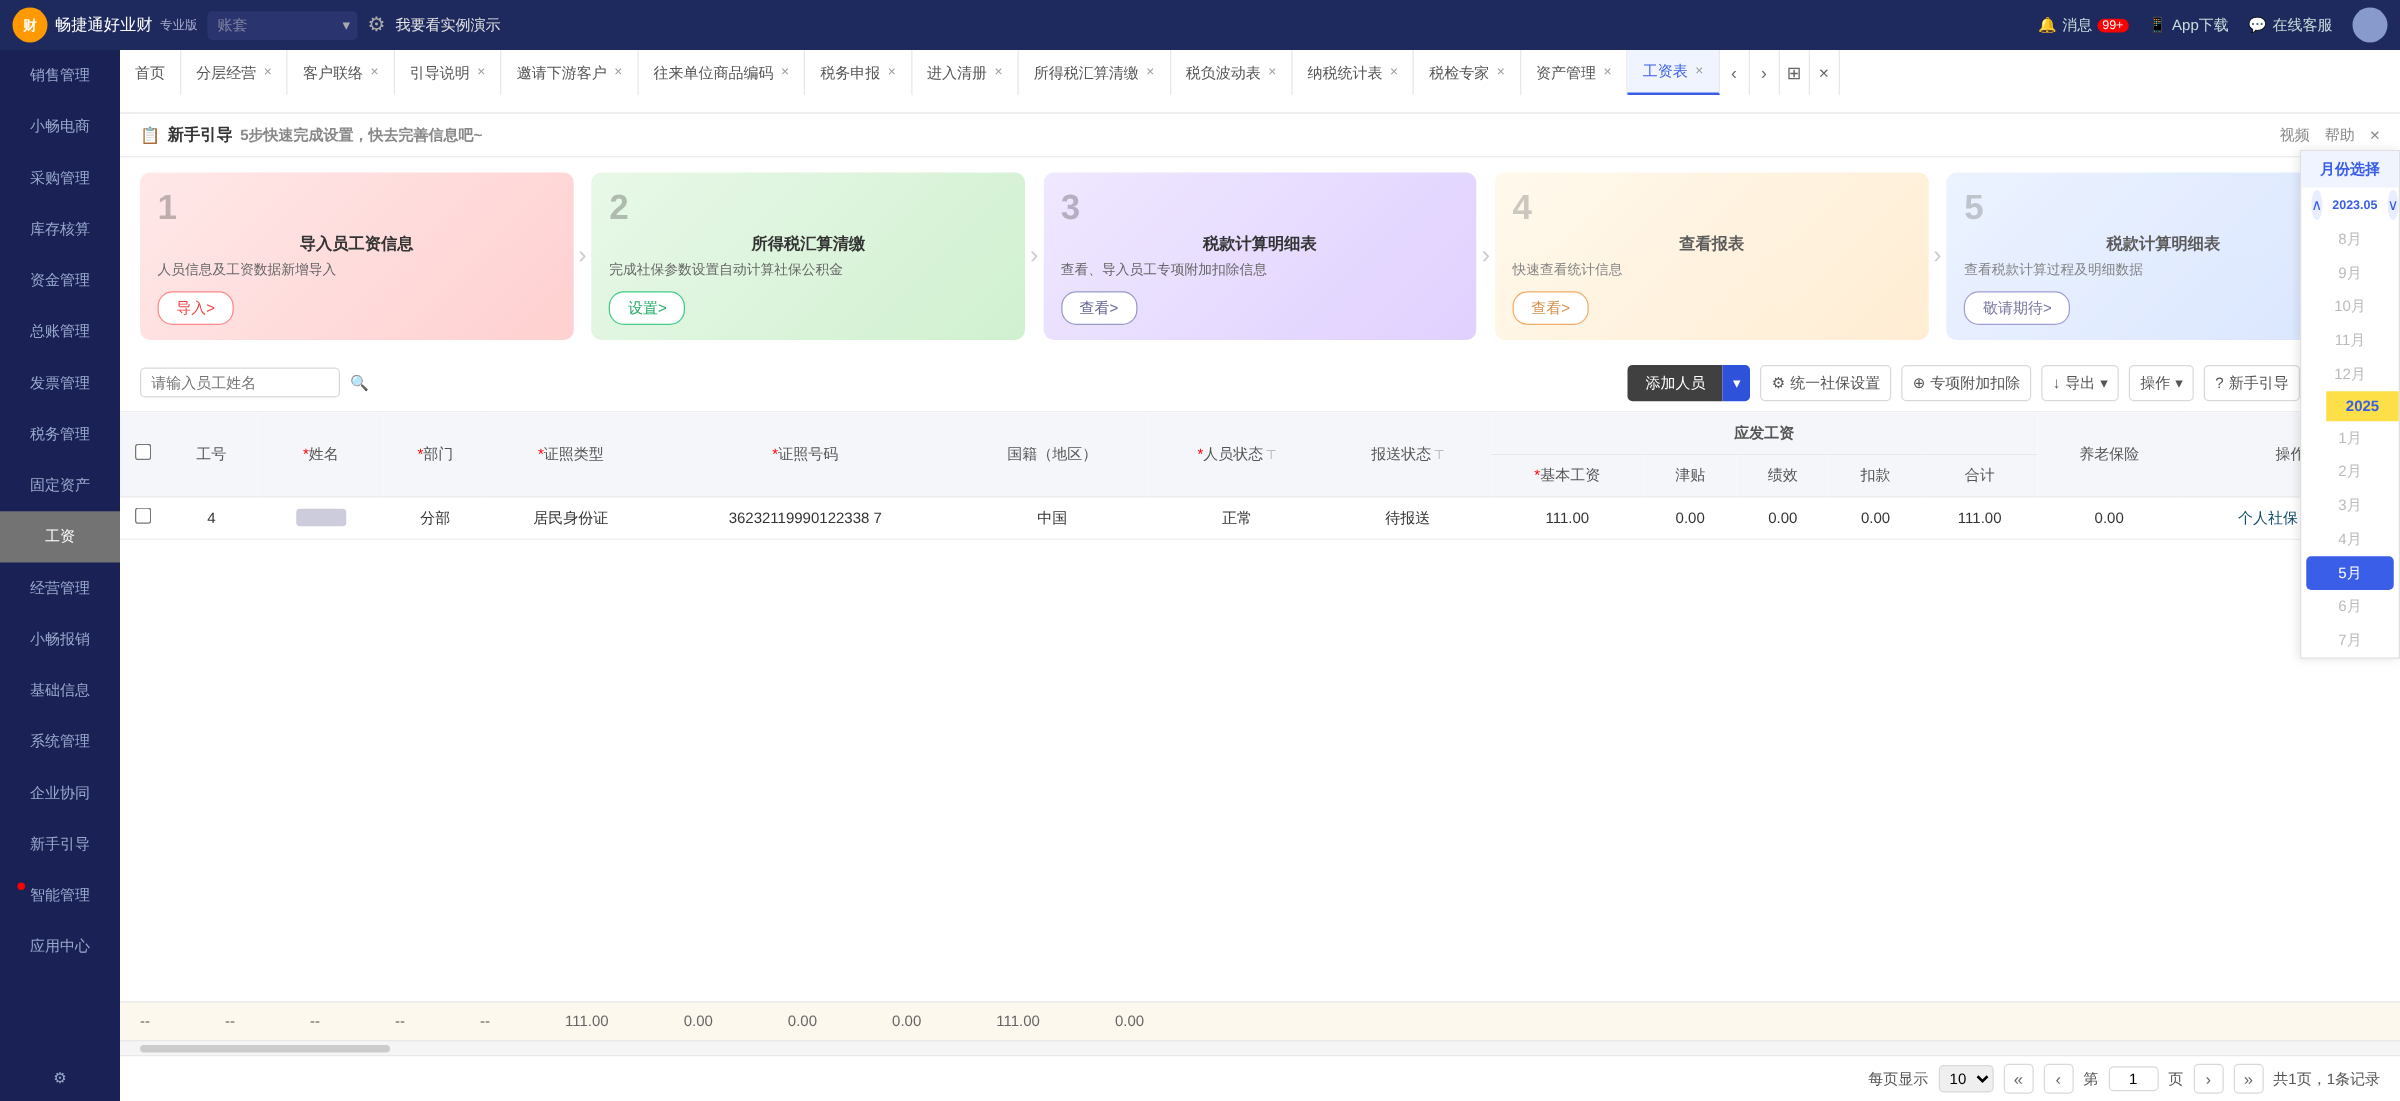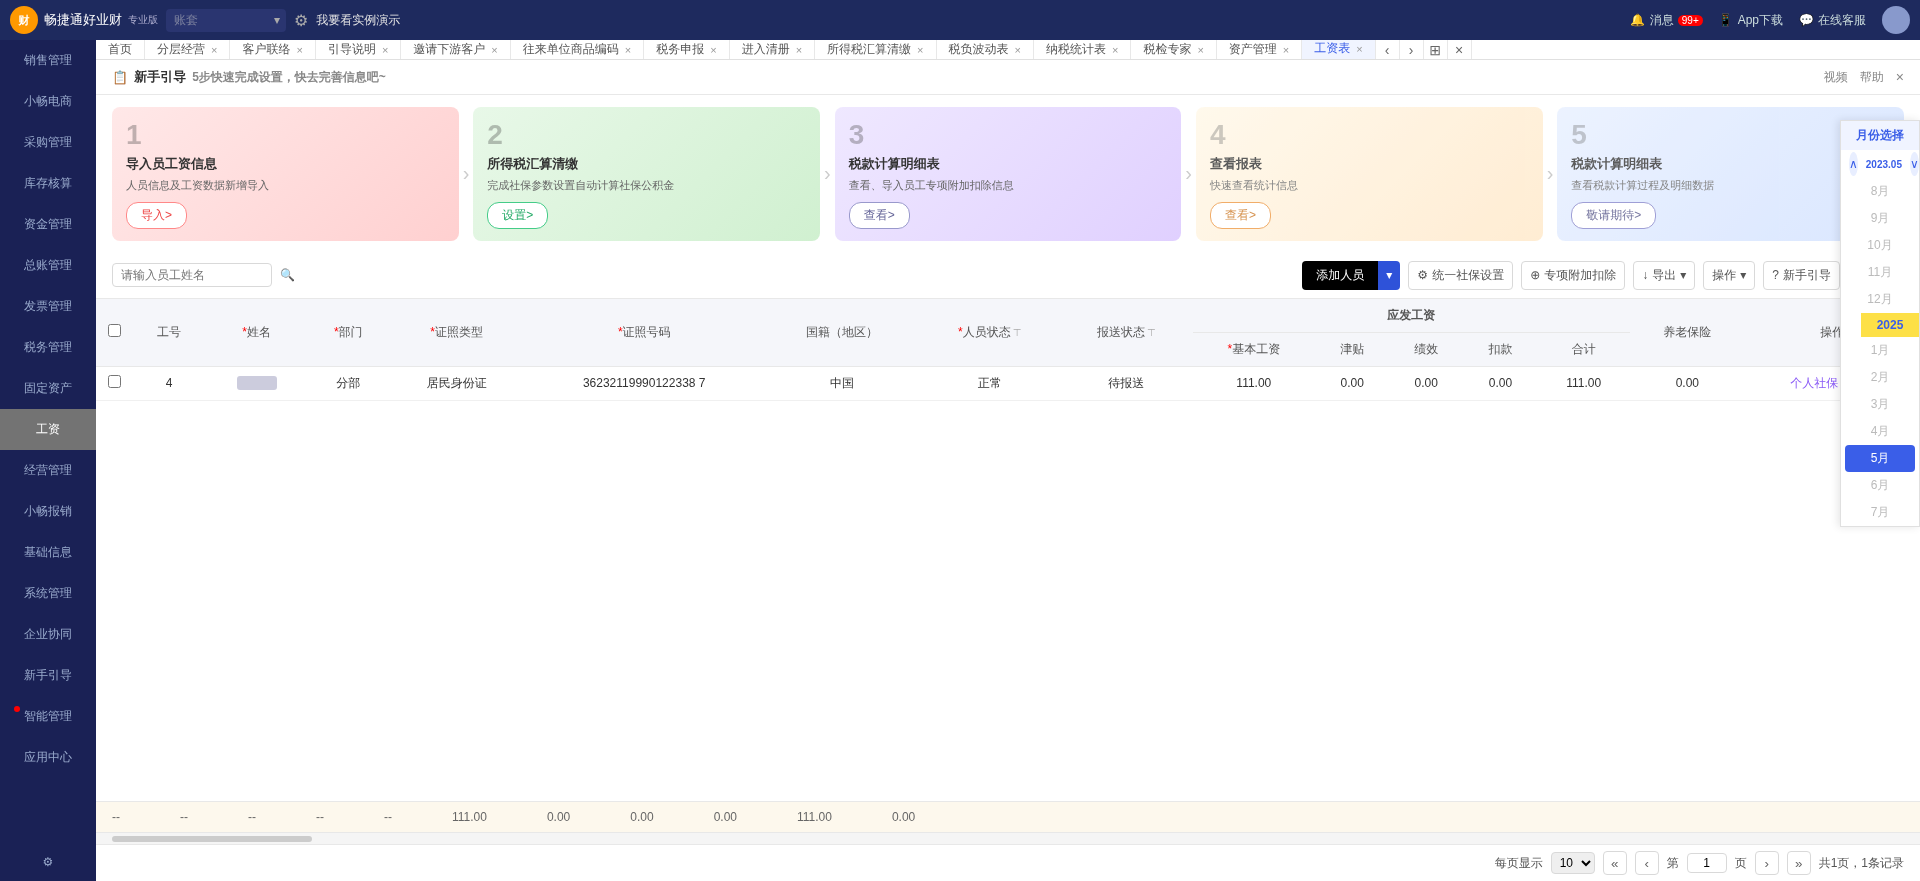--- a/index.html
+++ b/index.html
@@ -27,50 +27,50 @@
     .sidebar-item.active { background: #737373; color: #fff; }
     .sidebar-item.has-dot { position: relative; }
     .sidebar-dot { width: 6px; height: 6px; background: #f00; border-radius: 50%; position: absolute; top: 10px; left: 14px; }
     .sidebar-bottom { margin-top: auto; }
     .sidebar-gear { padding: 12px 0; text-align: center; color: #99aacc; cursor: pointer; }
 
     
     .content-area { flex: 1; display: flex; flex-direction: column; overflow: hidden; }
 
     
-    .tab-bar { height: 20px; background: #fff; border-bottom: 1px solid #e0e0e0; display: flex; align-items: center; padding: 0 0; flex-shrink: 0; overflow: hidden; }
+    .tab-bar { height: 51px; background: #fff; border-bottom: 1px solid #e0e0e0; display: flex; align-items: flex-start; padding: 0 0; flex-shrink: 0; overflow: hidden; }
     .tab-item { height: 36px; padding: 0 12px; display: flex; align-items: center; gap: 4px; font-size: 12px; cursor: pointer; border-right: 1px solid #e8e8e8; white-space: nowrap; color: #555; flex-shrink: 0; }
     .tab-item.active { color: #3a5ee8; background: #f0f4ff; border-bottom: 2px solid #3a5ee8; }
     .tab-close { color: #999; font-size: 11px; margin-left: 2px; }
     .tab-home { background: #fff; color: #555; }
     .tab-nav-btn { width: 24px; height: 36px; display: flex; align-items: center; justify-content: center; cursor: pointer; border: none; background: #fff; color: #666; font-size: 14px; border-right: 1px solid #e8e8e8; }
 
     
     .page-content { flex: 1; background: #f5f6fa; overflow: auto; padding: 0; display: flex; flex-direction: column; }
 
     
     .guide-bar { background: #fff; padding: 8px 16px; display: flex; align-items: center; justify-content: space-between; border-bottom: 1px solid #e8e8e8; flex-shrink: 0; }
     .guide-title { font-size: 13px; font-weight: bold; color: #333; display: flex; align-items: center; gap: 6px; }
     .guide-subtitle { color: #888; font-size: 12px; }
     .guide-actions { display: flex; gap: 12px; color: #888; font-size: 12px; }
     .step-number { font-size: 28px; font-weight: bold; opacity: 0.3; color: #333; }
-    .step-title { font-size: 13px; font-weight: bold; color: #333; margin: 4px 0; }
+    .step-title { font-size: 13px; font-weight: bold; color: #333; margin: 4px 0; text-align: center; }
     .step-desc { font-size: 11px; color: #666; line-height: 1.5; }
     .step-btn { margin-top: 8px; padding: 4px 14px; border-radius: 12px; border: 1px solid #ccc; background: #fff; cursor: pointer; font-size: 12px; }
     .step-1-btn { border-color: #f88; color: #e44; }
     .step-2-btn { border-color: #4c8; color: #2a6; }
     .step-3-btn { border-color: #99c; color: #669; }
     .step-4-btn { border-color: #e94; color: #c72; }
     .step-5-btn { border-color: #88c; color: #558; }
 
     
     .toolbar { display: flex; align-items: center; padding: 8px 16px; background: #fff; border-bottom: 1px solid #e8e8e8; gap: 8px; flex-shrink: 0; }
     .search-input { border: 1px solid #d9d9d9; border-radius: 4px; padding: 4px 8px; font-size: 12px; width: 160px; outline: none; }
     .toolbar-spacer { flex: 1; }
-    .add-btn { background: #000000; color: #fff; border: none; border-radius: 4px; padding: 6px 14px; cursor: pointer; font-size: 12px; display: flex; align-items: center; gap: 4px; }
+    .add-btn { background: #404040; color: #fff; border: none; border-radius: 4px; padding: 6px 14px; cursor: pointer; font-size: 12px; display: flex; align-items: center; gap: 4px; }
     .add-btn-arrow { padding: 6px 8px; background: #2e52d9; border: none; color: #fff; border-radius: 0 4px 4px 0; cursor: pointer; }
     .add-btn-group { display: flex; }
     .add-btn-main { border-radius: 4px 0 0 4px; }
     .toolbar-action { display: flex; align-items: center; gap: 4px; padding: 5px 8px; border: 1px solid #d9d9d9; border-radius: 4px; cursor: pointer; font-size: 12px; color: #555; background: #fff; white-space: nowrap; }
 
     
     .table-container { flex: 1; overflow: auto; background: #fff; margin: 0; }
     table { width: 100%; border-collapse: collapse; font-size: 12px; }
     thead th { background: #f5f6fa; border-bottom: 1px solid #e8e8e8; padding: 8px 10px; text-align: center; font-weight: normal; color: #555; white-space: nowrap; position: sticky; top: 0; z-index: 2; }
     tbody td { border-bottom: 1px solid #f0f0f0; padding: 8px 10px; text-align: center; }
@@ -86,21 +86,21 @@
 
     
     .scroll-bar-area { height: 12px; background: #f5f5f5; border-top: 1px solid #e8e8e8; display: flex; align-items: center; padding: 0 16px; flex-shrink: 0; }
     .scroll-thumb { width: 200px; height: 6px; background: #ccc; border-radius: 3px; cursor: pointer; }
 
     
     .pagination-bar { background: #fff; border-top: 1px solid #e8e8e8; padding: 6px 16px; display: flex; align-items: center; justify-content: flex-end; gap: 8px; font-size: 12px; color: #555; flex-shrink: 0; }
     .page-size-select { border: 1px solid #d9d9d9; border-radius: 4px; padding: 2px 4px; font-size: 12px; }
     .page-btn { width: 24px; height: 24px; border: 1px solid #d9d9d9; border-radius: 4px; background: #fff; cursor: pointer; display: flex; align-items: center; justify-content: center; color: #666; }
     .page-input { width: 40px; border: 1px solid #d9d9d9; border-radius: 4px; padding: 2px 4px; text-align: center; font-size: 12px; }
-    .operation-link { color: #8b5cf6; cursor: pointer; }
+    .operation-link { color: #0c4a6e; cursor: pointer; }
 
     
     .month-picker { position: fixed; right: 0; top: 120px; width: 80px; background: #fff; border: 1px solid #e0e0e0; box-shadow: -2px 0 8px rgba(0,0,0,0.1); z-index: 100; display: flex; flex-direction: column; }
     .month-picker-title { background: #f0f4ff; color: #3a5ee8; font-size: 12px; padding: 6px 8px; text-align: center; font-weight: bold; }
     .month-picker-year { color: #3a5ee8; font-size: 10px; padding: 4px 8px; text-align: center; font-weight: bold; }
     .month-nav { width: 24px; height: 24px; background: #e8eeff; border: none; border-radius: 50%; cursor: pointer; display: flex; align-items: center; justify-content: center; font-size: 12px; color: #3a5ee8; }
     .month-nav-row { display: flex; justify-content: space-between; align-items: center; padding: 2px 8px; }
     .month-item { padding: 5px 8px; text-align: center; cursor: pointer; font-size: 12px; color: #333; }
     .month-item.active { background: #3a5ee8; color: #fff; border-radius: 4px; margin: 0 4px; }
     .month-item.dim { color: #bbb; }

